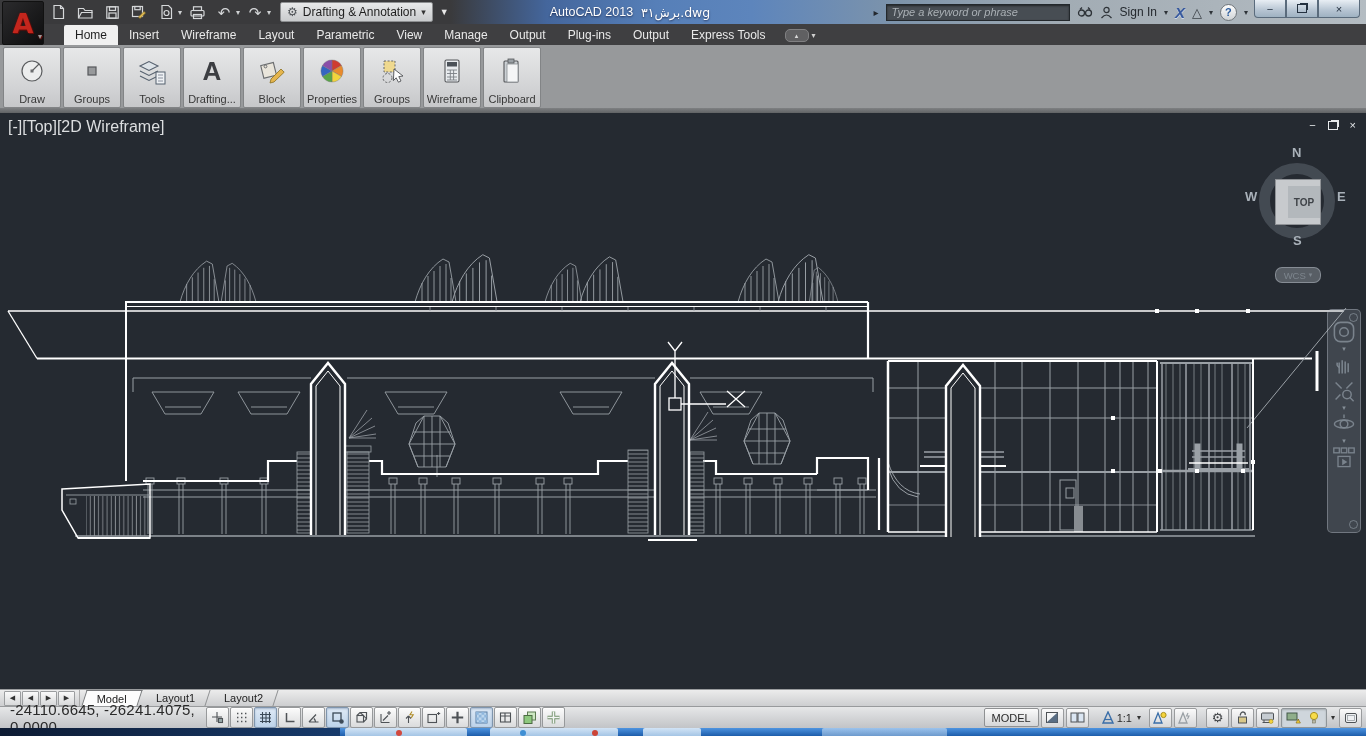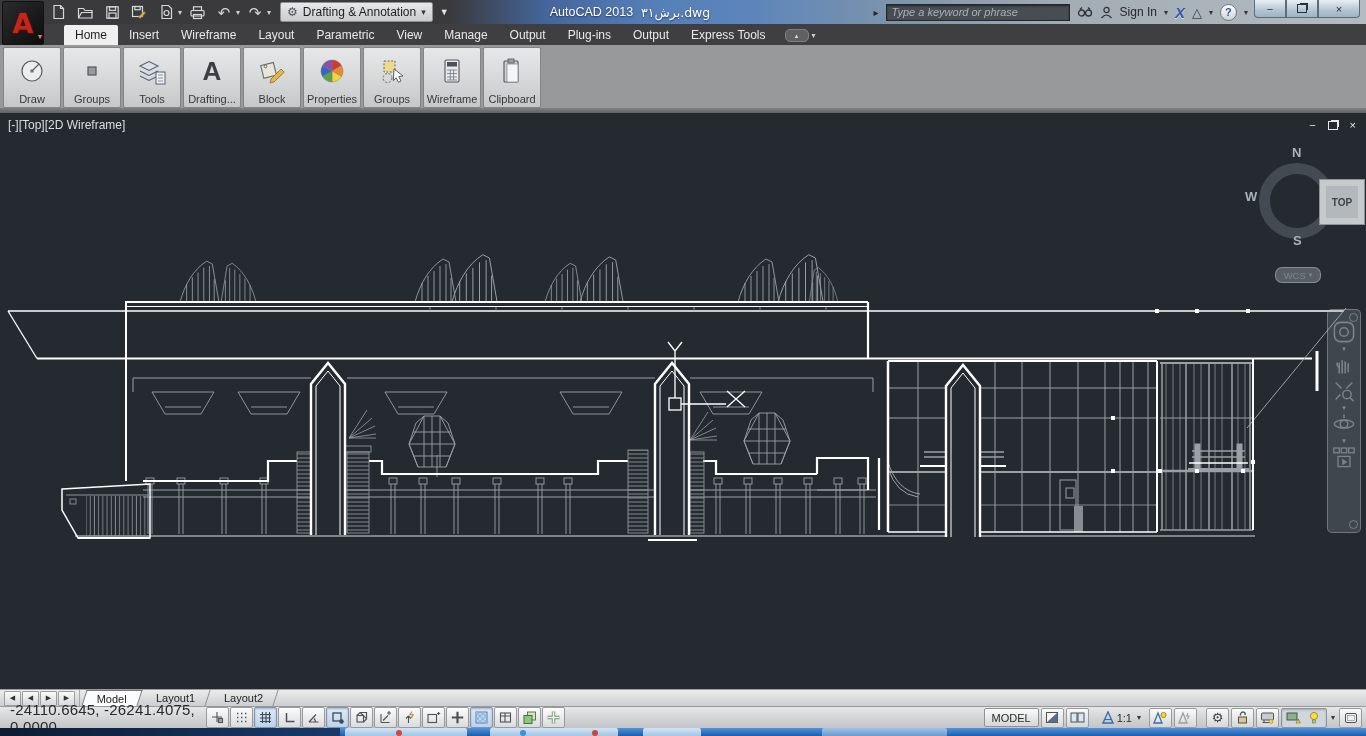--- a/index.html
+++ b/index.html
@@ -61,29 +61,29 @@
   .panelrow{position:absolute;left:0;top:45px;width:1366px;height:63px;background:#97999b;
     display:flex;align-items:stretch;padding:2px 0 0 3px;box-sizing:border-box;gap:2px;}
   .panel{width:58px;background:linear-gradient(#e7e8e9,#d2d3d5 68%,#c6c7c9);
     border:1px solid #828486;border-radius:2px;display:flex;flex-direction:column;align-items:center;
     justify-content:flex-end;padding-bottom:2px;box-sizing:border-box;}
   .panel .picon{flex:1;display:flex;align-items:center;justify-content:center;}
   .panel .plabel{font-size:11px;color:#383838;white-space:nowrap;overflow:hidden;max-width:56px;}
   .ribbonedge{position:absolute;left:0;top:108px;width:1366px;height:5px;background:linear-gradient(#7e8082,#616365);}
   
   .canvas{position:absolute;left:0;top:113px;width:1366px;height:576px;background:#252a31;}
-  .vplabel{position:absolute;left:8px;top:5px;color:#dcdee0;font-size:12px;z-index:5;}
+  .vplabel{position:absolute;left:8px;top:5px;color:#dcdee0;font-size:16px;z-index:5;}
   .vpctrl{position:absolute;right:10px;top:6px;display:flex;gap:12px;align-items:center;z-index:5;color:#e8eaec;font-size:11px;}
   .vp-restore{width:8px;height:7px;border:1px solid #e8eaec;box-shadow:2px -2px 0 -1px #e8eaec;}
   .viewcube{position:absolute;left:1251px;top:36px;width:92px;height:106px;z-index:4;}
   .vc-ring{position:absolute;left:8px;top:14px;width:76px;height:76px;border-radius:50%;
     border:11px solid rgba(118,127,137,.38);box-sizing:border-box;}
   .vc-letter{position:absolute;color:#a9b1b9;font-weight:bold;font-size:13px;}
   .vc-face{position:absolute;left:24px;top:30px;width:44px;height:44px;background:#c7cacd;
-    border:1px solid #8f9296;display:flex;align-items:center;justify-content:center;margin-left:44px;}
+    border:1px solid #8f9296;display:flex;align-items:center;justify-content:flex-end;}
   .vc-face-inner{width:32px;height:32px;background:#b3b8bc;display:flex;align-items:center;justify-content:center;
     font-size:10px;font-weight:bold;color:#3f4348;}
   .wcs{position:absolute;left:24px;top:118px;width:44px;height:14px;border-radius:7px;
     background:rgba(150,158,166,.45);border:1px solid rgba(180,188,196,.5);display:flex;align-items:center;
     justify-content:center;gap:3px;font-size:9.5px;color:#7d858d;}
   .wcs .caret{font-size:7px;}
   .navbar{position:absolute;left:1327px;top:196px;width:34px;height:224px;z-index:4;
     background:rgba(165,174,183,.22);border:1px solid rgba(205,212,220,.35);border-radius:5px;
     display:flex;flex-direction:column;align-items:center;padding-top:10px;box-sizing:border-box;gap:2px;}
   .nv{opacity:.85;}

